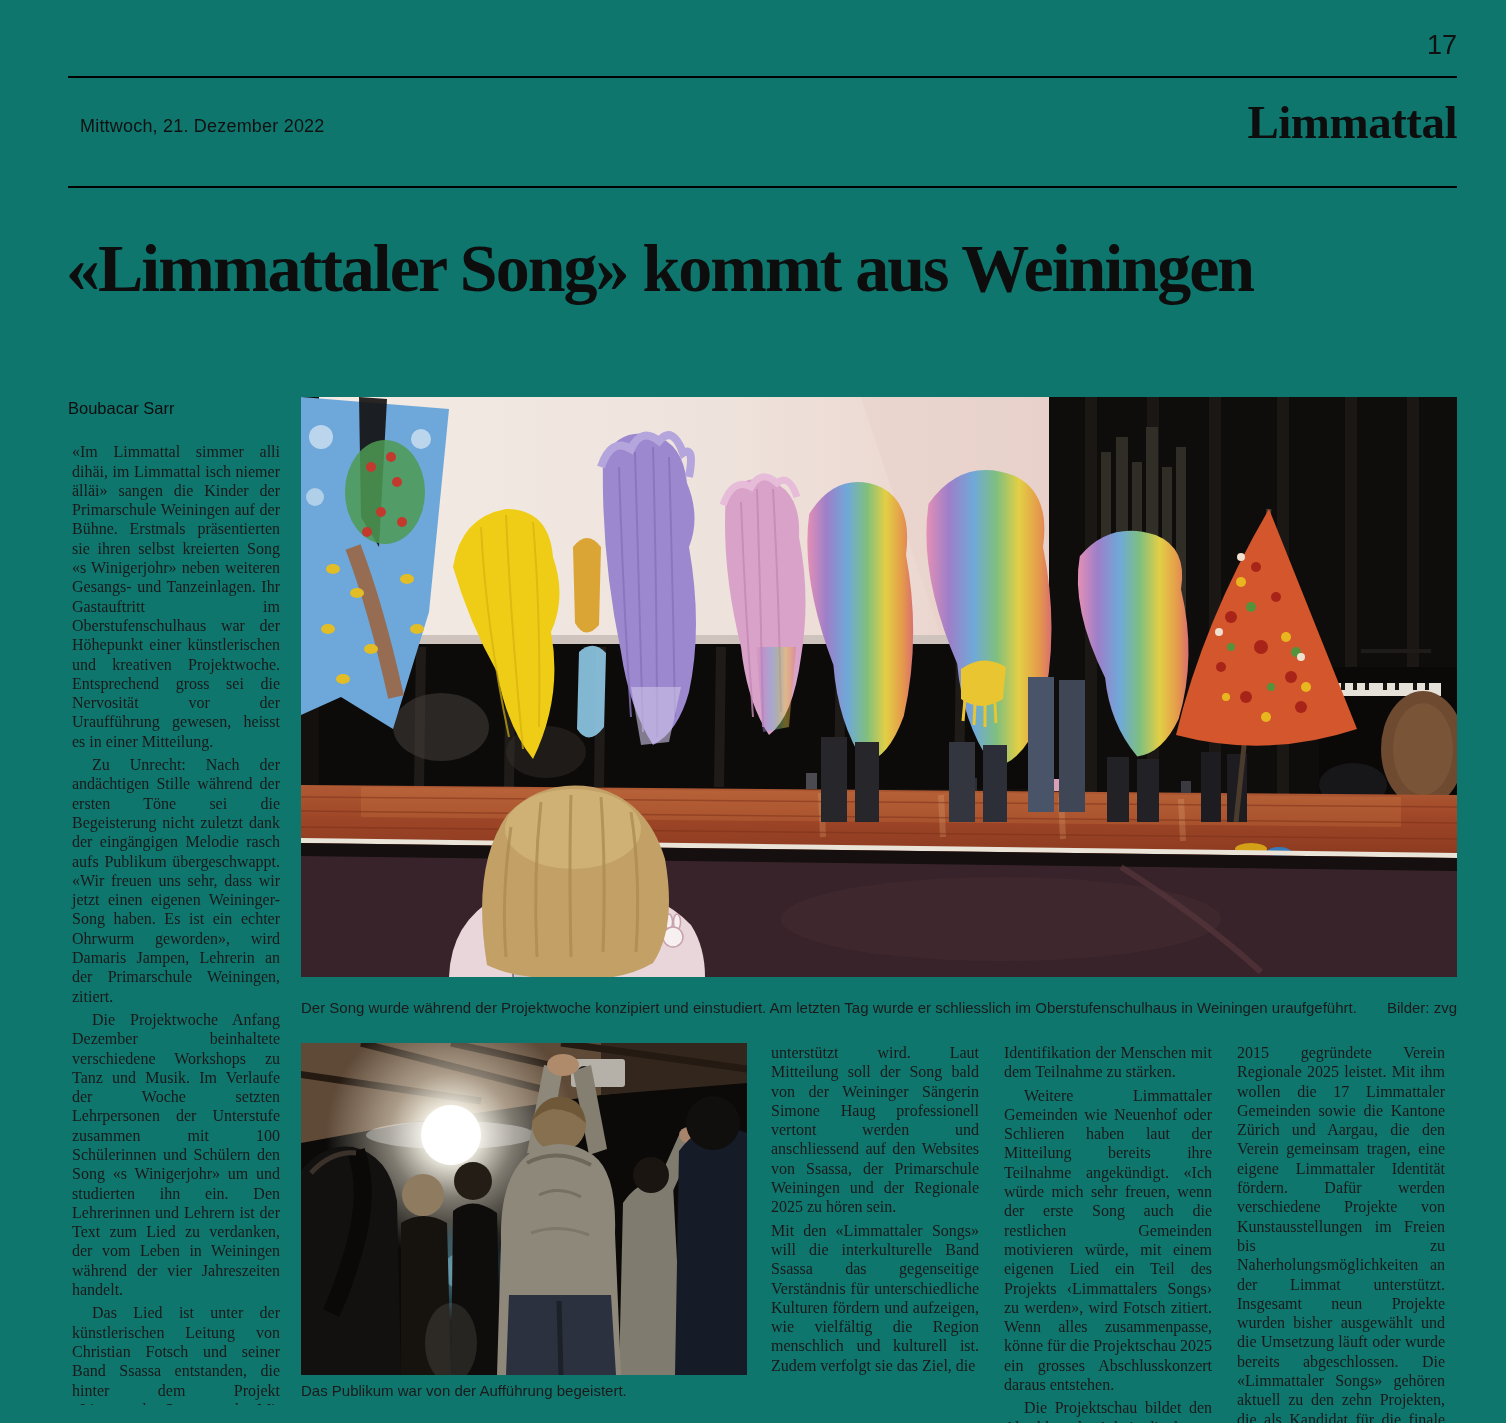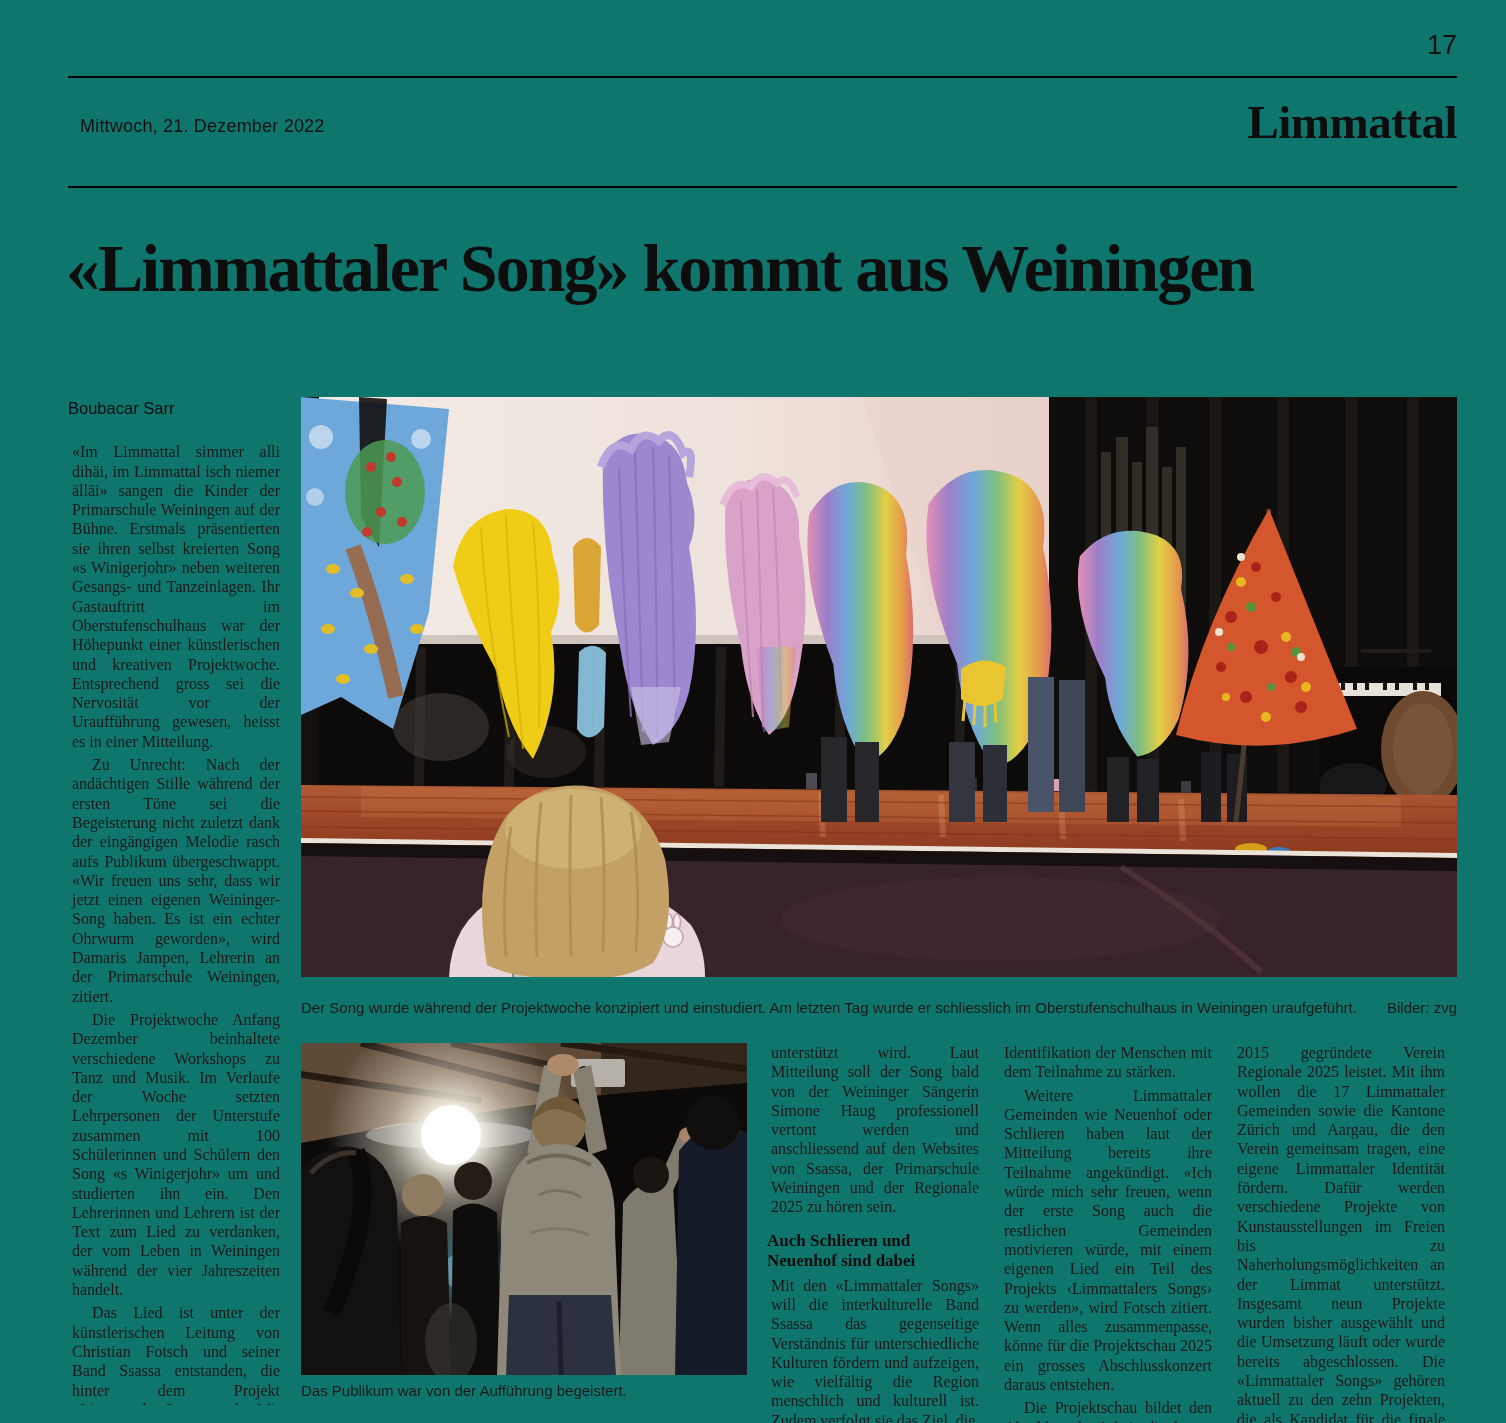--- a/index.html
+++ b/index.html
@@ -393,21 +393,20 @@
       </g>
       <ellipse cx="150" cy="300" rx="26" ry="40" fill="#d8d2c4" opacity="0.12"></ellipse>
     </svg>
   </figure>
 
   <div class="caption-secondary">Das Publikum war von der Aufführung begeistert.</div>
 
   <div class="col" id="col2">
     <div>
         <p>unterstützt wird. Laut Mitteilung soll der Song bald von der Weininger Sängerin Simone Haug professionell vertont werden und anschliessend auf den Websites von Ssassa, der Primarschule Weiningen und der Regionale 2025 zu hören sein.</p>
-        <h3>Auch Schlieren und Neuenhof sind dabei</h3>
         <p>Mit den «Limmattaler Songs» will die interkulturelle Band Ssassa das gegenseitige Verständnis für unterschiedliche Kulturen fördern und aufzeigen, wie vielfältig die Region menschlich und kulturell ist. Zudem verfolgt sie das Ziel, die</p>
       </div>
   </div>
   <div class="col" id="col3">
     <div>
         <p>Identifikation der Menschen mit dem Teilnahme zu stärken.</p>
         <p class="indent">Weitere Limmattaler Gemeinden wie Neuenhof oder Schlieren haben laut der Mitteilung bereits ihre Teilnahme angekündigt. «Ich würde mich sehr freuen, wenn der erste Song auch die restlichen Gemeinden motivieren würde, mit einem eigenen Lied ein Teil des Projekts ‹Limmattalers Songs› zu werden», wird Fotsch zitiert. Wenn alles zusammenpasse, könne für die Projektschau 2025 ein grosses Abschlusskonzert daraus entstehen.</p>
         <p class="indent">Die Projektschau bildet den Abschluss der Arbeit, die der</p>
       </div>
   </div>

